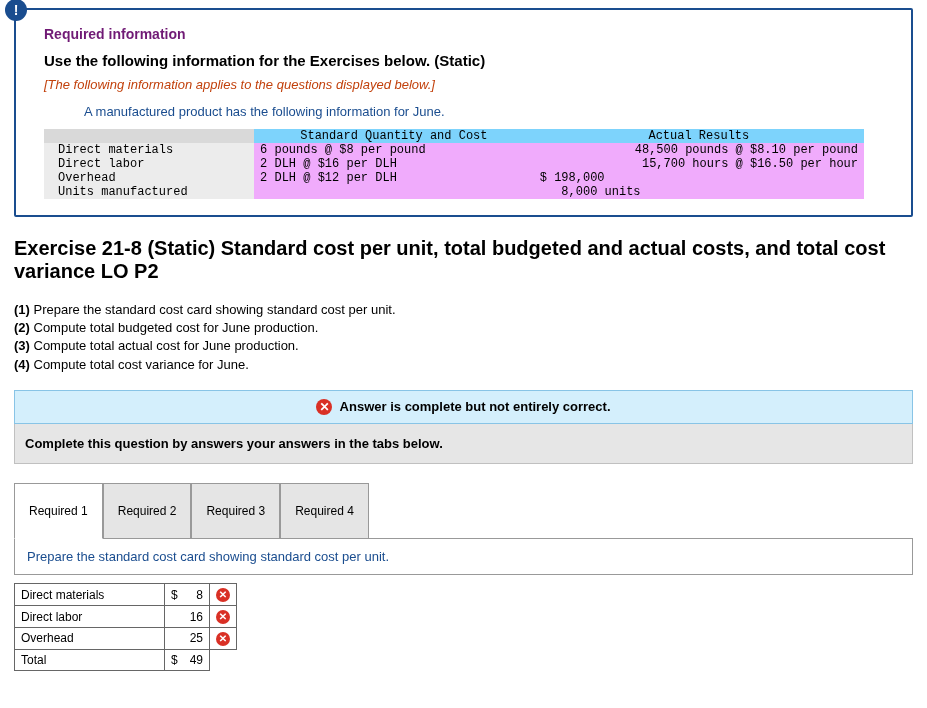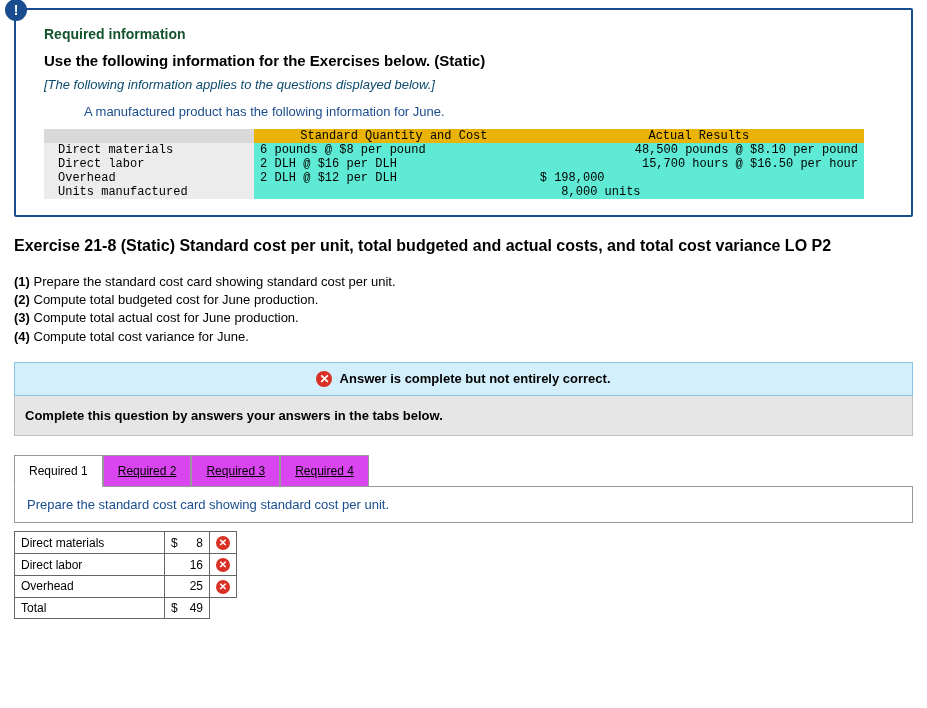--- a/index.html
+++ b/index.html
@@ -1,37 +1,37 @@
 <!DOCTYPE html>
 <html><head>
   <meta charset="utf-8">
   <style>
     * { box-sizing: border-box; margin: 0; padding: 0; }
     body { font-family: Arial, Helvetica, sans-serif; font-size: 13px; color: #000; background: #fff; width: 927px; }
     .info-box { border: 2px solid #1a4d8f; border-radius: 2px; margin: 8px 14px 20px 14px; padding: 16px 24px 16px 28px; position: relative; }
     .info-badge { position: absolute; left: -11px; top: -11px; width: 22px; height: 22px; border-radius: 50%; background: #1a4d8f; color: #fff; display: flex; align-items: center; justify-content: center; font-weight: bold; font-size: 14px; }
-    .req-title { color: #14532d; font-weight: bold; font-size: 14px; margin-bottom: 8px; }
+    .req-title { color: #701a75; font-weight: bold; font-size: 14px; margin-bottom: 8px; }
     .use-following { font-weight: bold; font-size: 15px; margin-bottom: 8px; margin-top: 10px; }
-    .italic-note { font-style: italic; color: #0c4a6e; margin-bottom: 12px; font-size: 13px; }
+    .italic-note { font-style: italic; color: #c2410c; margin-bottom: 12px; font-size: 13px; }
     .desc { color: #1a4d8f; margin-bottom: 10px; font-size: 13px; margin-left: 40px; }
     .data-table { font-family: 'Courier New', monospace; font-size: 12px; border-collapse: collapse; width: 100%; max-width: 820px; }
     .data-table td { padding: 0 6px; white-space: pre; }
-    .data-table .hdr { background: #eab308; text-align: center; }
+    .data-table .hdr { background: #7dd3fc; text-align: center; }
     .data-table .lbl { background: #ececec; padding-left: 14px; }
-    .data-table .val { background: #5eead4; }
-    .exercise-title { font-weight: bold; font-size: 16px; margin: 0 14px 18px 14px; }
+    .data-table .val { background: #f0abfc; }
+    .exercise-title { font-weight: bold; font-size: 20px; margin: 0 14px 18px 14px; }
     .steps { margin: 8px 14px 16px 14px; font-size: 13px; line-height: 1.4; }
     .steps b { font-weight: bold; }
     .answer-status { background: #d4effc; border: 1px solid #88c4e6; margin: 0 14px 0 14px; padding: 8px 16px; text-align: center; font-weight: bold; font-size: 13px; }
     .x-icon-inline { display: inline-block; width: 16px; height: 16px; border-radius: 50%; background: #d93025; color: #fff; font-size: 12px; line-height: 16px; text-align: center; vertical-align: middle; margin-right: 4px; font-weight: bold; }
     .complete-bar { background: #e6e6e6; border: 1px solid #c0c0c0; border-top: none; margin: 0 14px 18px 14px; padding: 12px 10px; font-weight: bold; font-size: 13px; }
     .tabs { margin: 0 14px 0 14px; border-bottom: 1px solid #999; display: flex; }
-    .tab { border: 1px solid #999; padding: 8px 14px; font-size: 12px; margin-right: 0; position: relative; bottom: -1px; background: #fff; cursor: pointer; }
+    .tab { border: 1px solid #999; padding: 20px 14px; font-size: 12px; margin-right: 0; position: relative; bottom: -1px; background: #fff; cursor: pointer; }
     .tab.active { border-bottom: 1px solid #fff; font-weight: normal; }
-    .tab:not(.active) { background: #d946ef; text-decoration: underline; }
+    .tab:not(.active) { background: #e5e5e5; }
     .tab-content { border: 1px solid #999; border-top: none; margin: 0 14px 8px 14px; padding: 10px 12px; font-size: 13px; color: #1a4d8f; }
     .ans-table { border-collapse: collapse; margin: 0 14px; font-size: 12px; }
     .ans-table td { border: 1px solid #666; padding: 3px 6px; }
     .ans-table .label-cell { width: 150px; }
     .x-icon { display: inline-block; width: 14px; height: 14px; border-radius: 50%; background: #d93025; color: #fff; font-size: 10px; line-height: 14px; text-align: center; font-weight: bold; vertical-align: middle; }
     
     .ans-row { }
     .currency { border-right: none !important; }
     .value-c { border-left: none !important; text-align: right; }
     .icon-c { border-left: none !important; }

